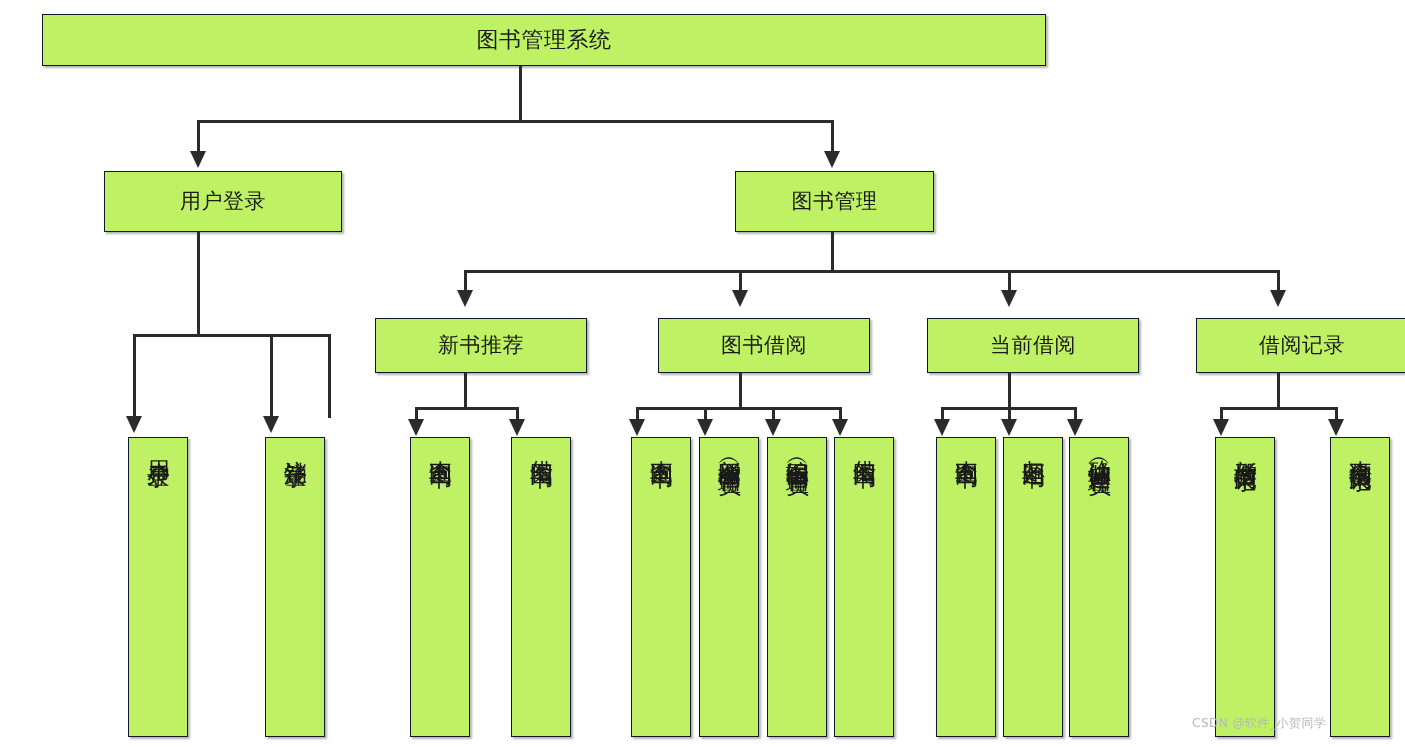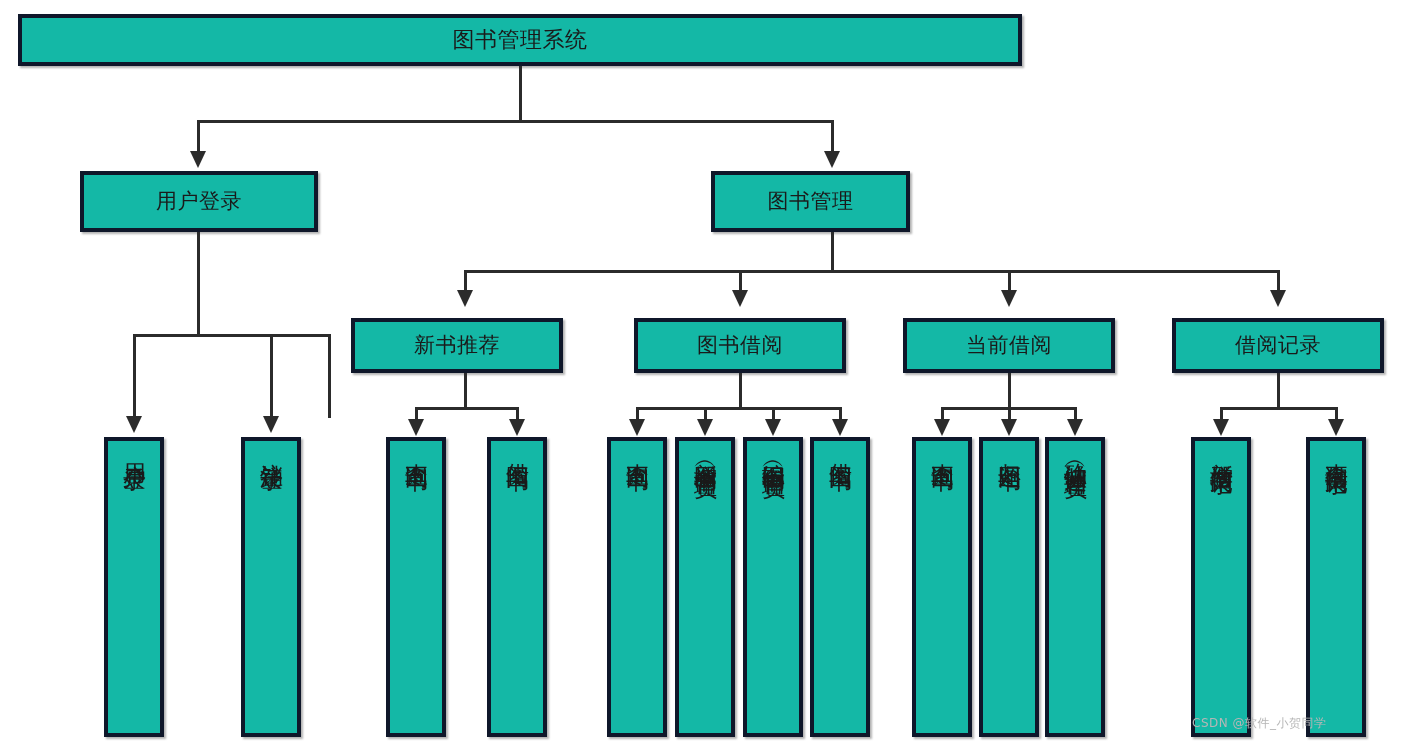--- a/index.html
+++ b/index.html
@@ -13,27 +13,28 @@
   #canvas {
     position: relative;
     width: 1405px;
     height: 747px;
     background: #ffffff;
     overflow: hidden;
   }
   .node {
     position: absolute;
     box-sizing: border-box;
-    background: #14b8a6;
-    border: 4px solid #0f172a;
+    background: #bef264;
+    border: 1px solid #0f172a;
     box-shadow: 2px 2px 2px rgba(0,0,0,0.30);
     display: flex;
     align-items: center;
     justify-content: center;
     color: #1a1a1a;
+    margin-left: 24px;
   }
   .node .label {
     line-height: 1.18;
     text-align: center;
     letter-spacing: 0.5px;
   }
   
   .node.horiz .label {
     font-size: 21px;
     white-space: nowrap;

